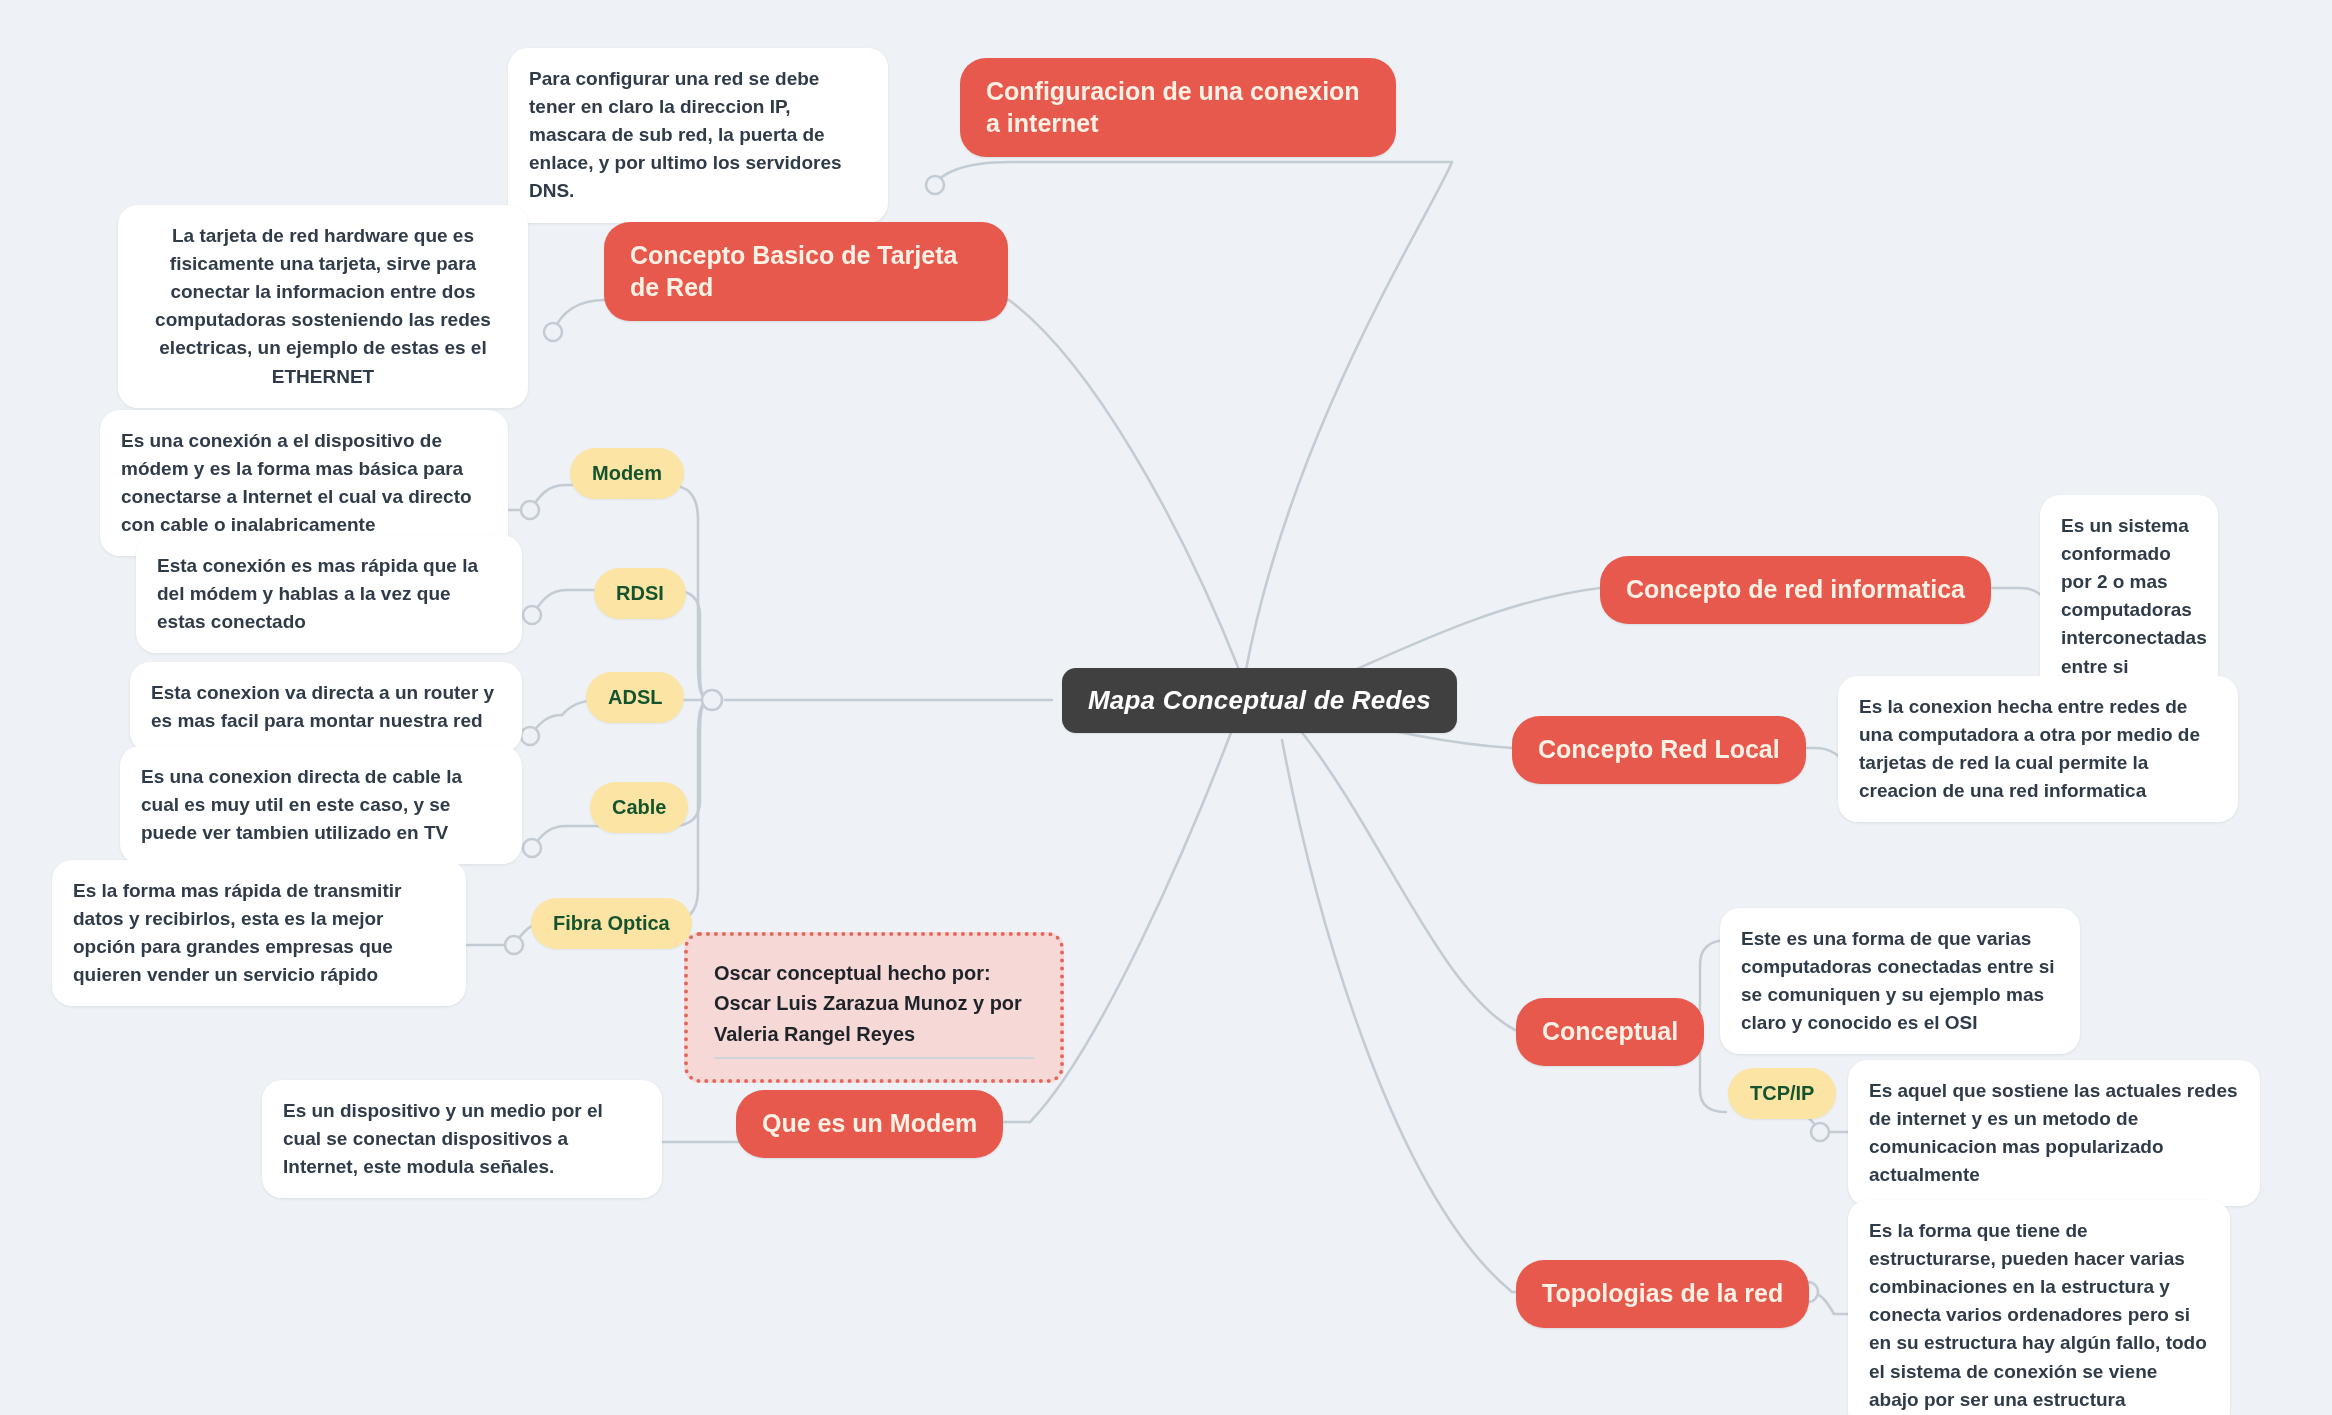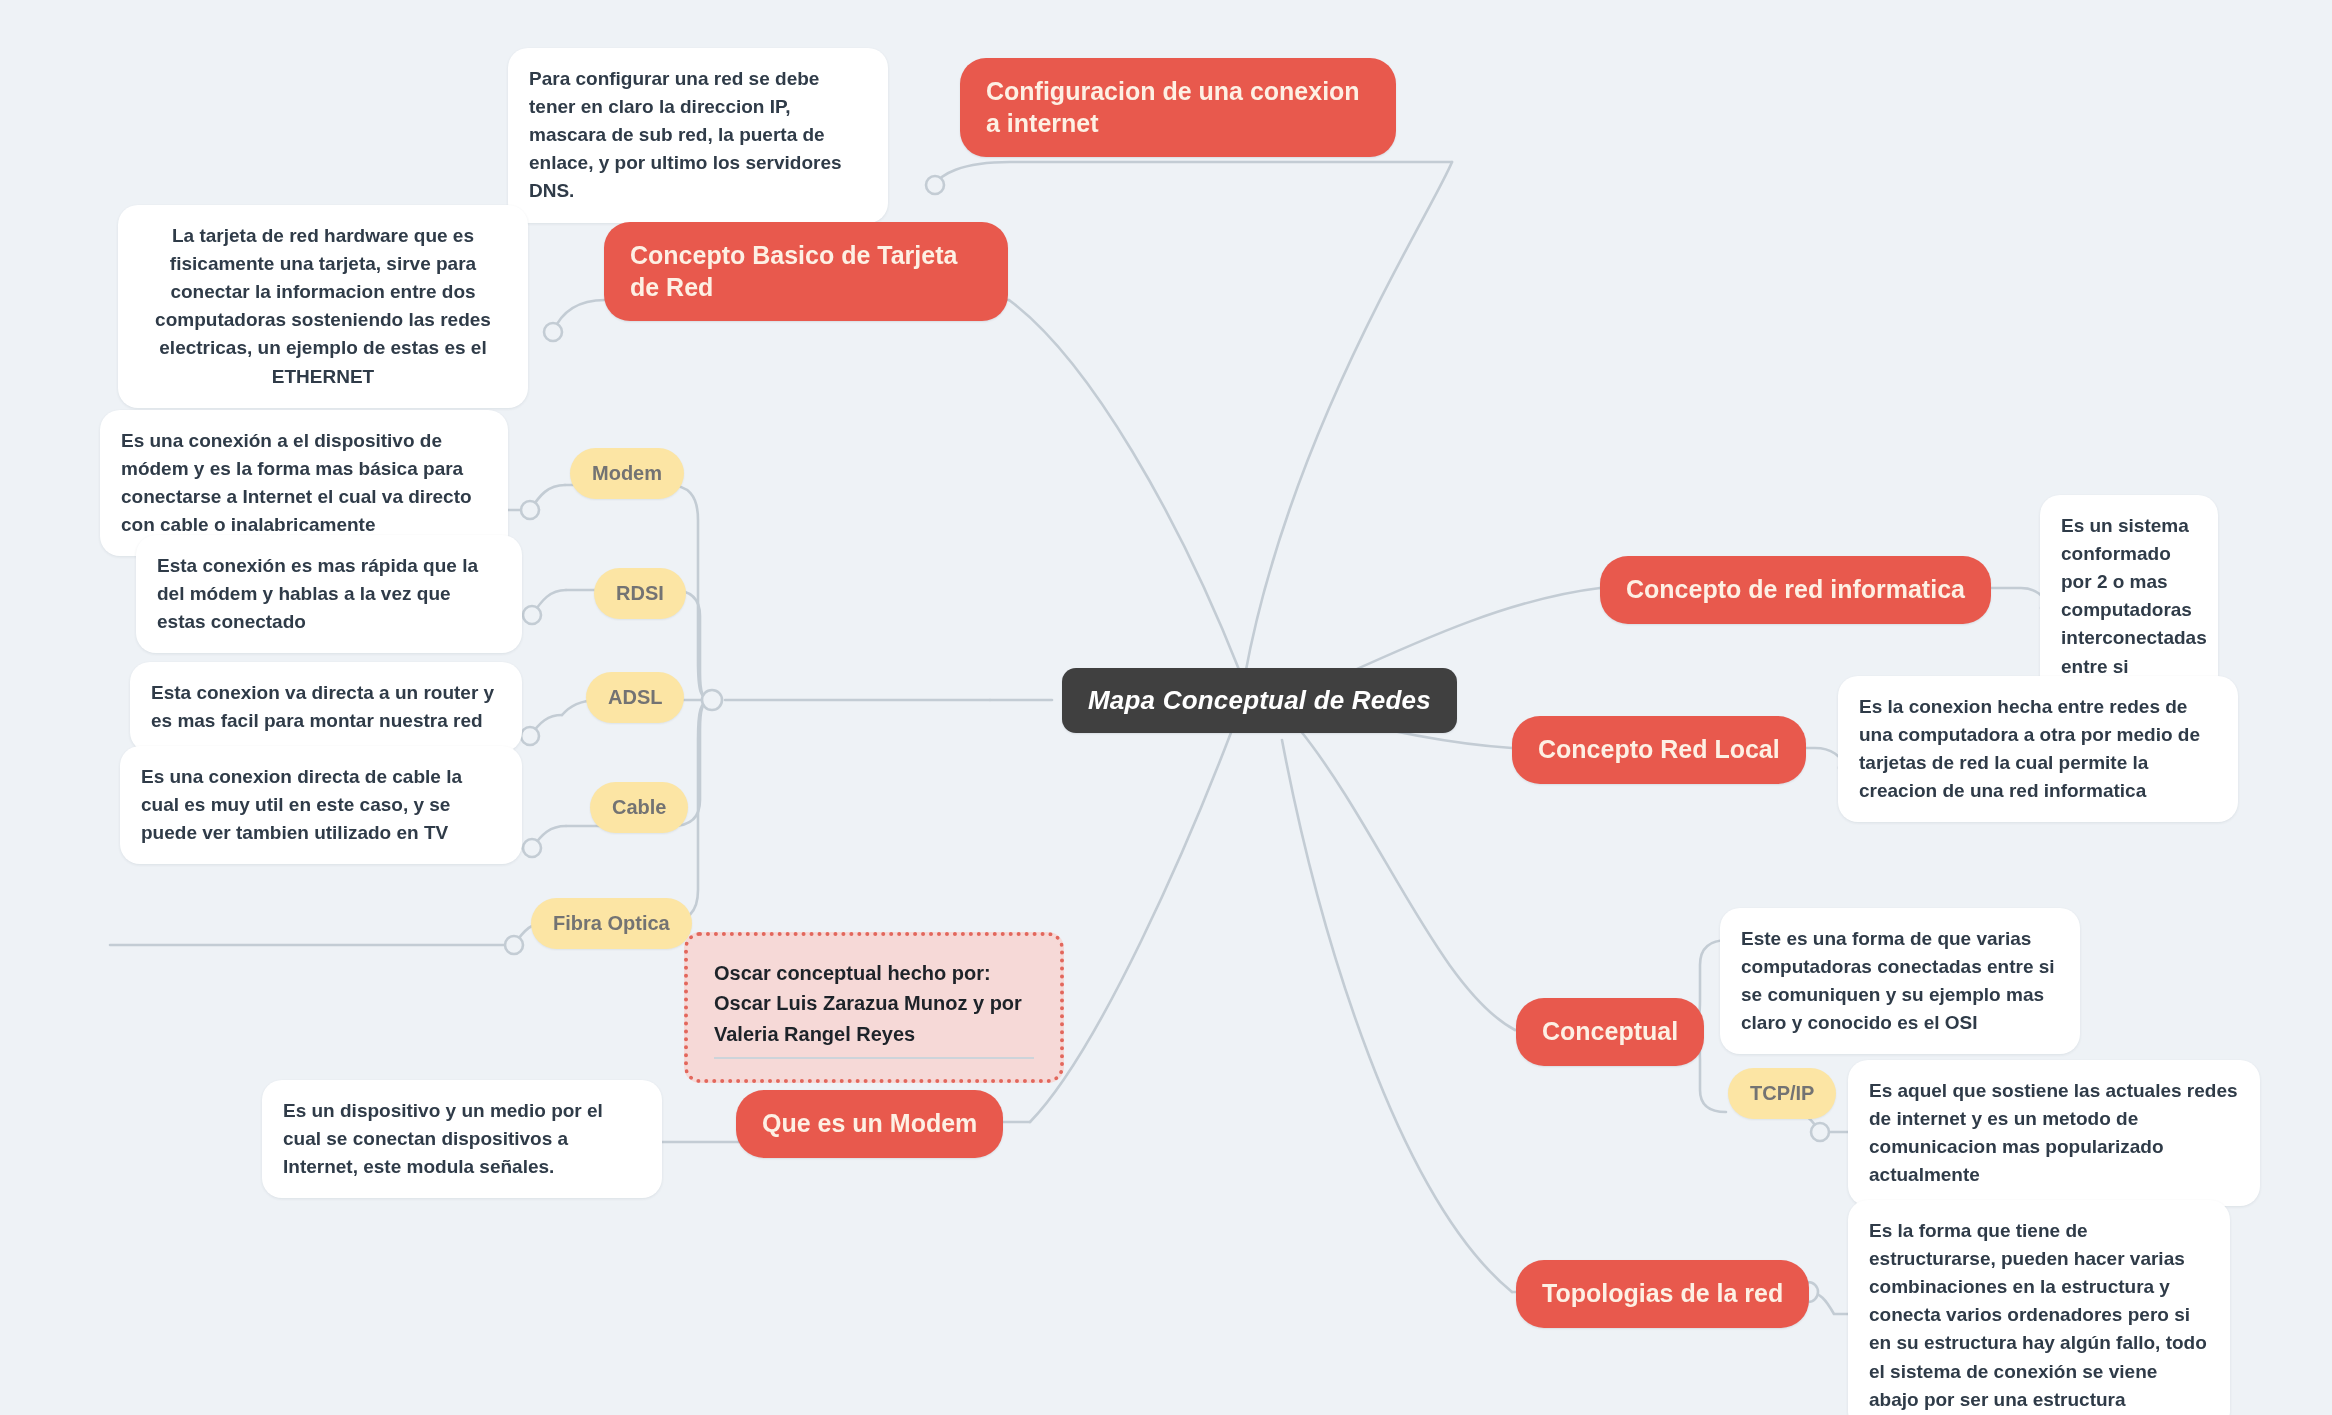--- a/index.html
+++ b/index.html
@@ -58,21 +58,21 @@
     font-weight: bold;
     line-height: 1.26;
     padding: 18px 26px;
     box-shadow: 0 1px 2px rgba(20,40,60,.10);
   }
   .topic.two-line { border-radius: 26px; }
 
   
   .pill {
     background: #fce5a4;
-    color: #737373;
+    color: #14532d;
     border-radius: 26px;
     font-size: 20px;
     font-weight: bold;
     padding: 14px 22px;
     white-space: nowrap;
     text-align: center;
     box-shadow: 0 1px 2px rgba(20,40,60,.07);
   }
 
   
@@ -181,20 +181,21 @@
   <div class="node note" style="left:118px; top:205px; width:410px;text-align:center;">La tarjeta de red hardware que es fisicamente una tarjeta, sirve para conectar la informacion entre dos computadoras sosteniendo las redes electricas, un ejemplo de estas es el ETHERNET</div>
 
   <div class="node note" style="left:100px; top:410px; width:408px;">Es una conexión a el dispositivo de módem y es la forma mas básica para conectarse a Internet el cual va directo con cable o inalabricamente</div>
 
   <div class="node note" style="left:136px; top:535px; width:386px;">Esta conexión es mas rápida que la del módem y hablas a la vez que estas conectado</div>
 
   <div class="node note" style="left:130px; top:662px; width:392px;">Esta conexion va directa a un router y es mas facil para montar nuestra red</div>
 
   <div class="node note" style="left:120px; top:746px; width:402px;">Es una conexion directa de cable la cual es muy util en este caso, y se puede ver tambien utilizado en TV</div>
 
+  <div class="node note" style="left:52px;  top:860px; width:414px;">Es la forma mas rápida de transmitir datos y recibirlos, esta es la mejor opción para grandes empresas que quieren vender un servicio rápido</div>
 
   <div class="node note" style="left:262px; top:1080px; width:400px;">Es un dispositivo y un medio por el cual se conectan dispositivos a Internet, este modula señales.</div>
 
   <div class="node note" style="left:2040px; top:495px; width:178px;">Es un sistema conformado por 2 o mas computadoras interconectadas entre si mismas</div>
 
   <div class="node note" style="left:1838px; top:676px; width:400px;">Es la conexion hecha entre redes de una computadora a otra por medio de tarjetas de red la cual permite la creacion de una red informatica</div>
 
   <div class="node note" style="left:1720px; top:908px; width:360px;">Este es una forma de que varias computadoras conectadas entre si se comuniquen y su ejemplo mas claro y conocido es el OSI</div>
 
   <div class="node note" style="left:1848px; top:1060px; width:412px;">Es aquel que sostiene las actuales redes de internet y es un metodo de comunicacion mas popularizado actualmente</div>

